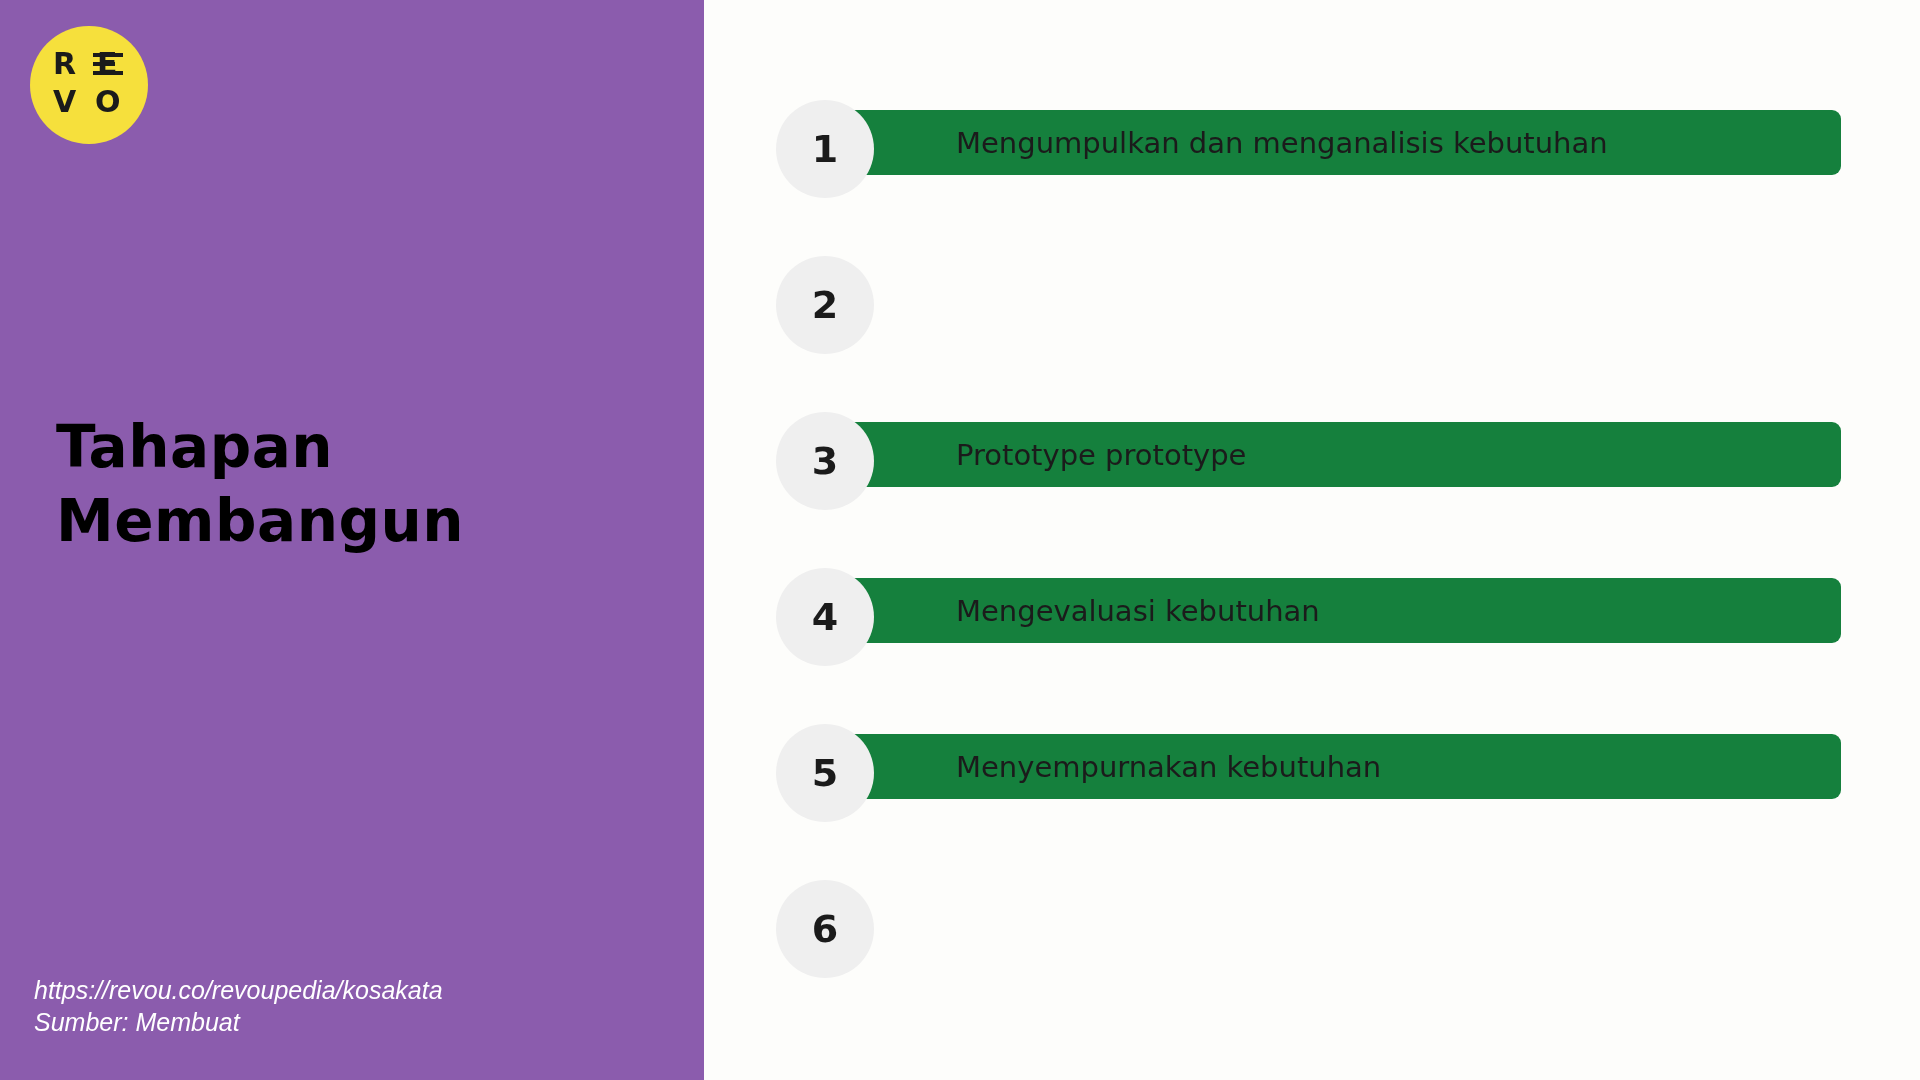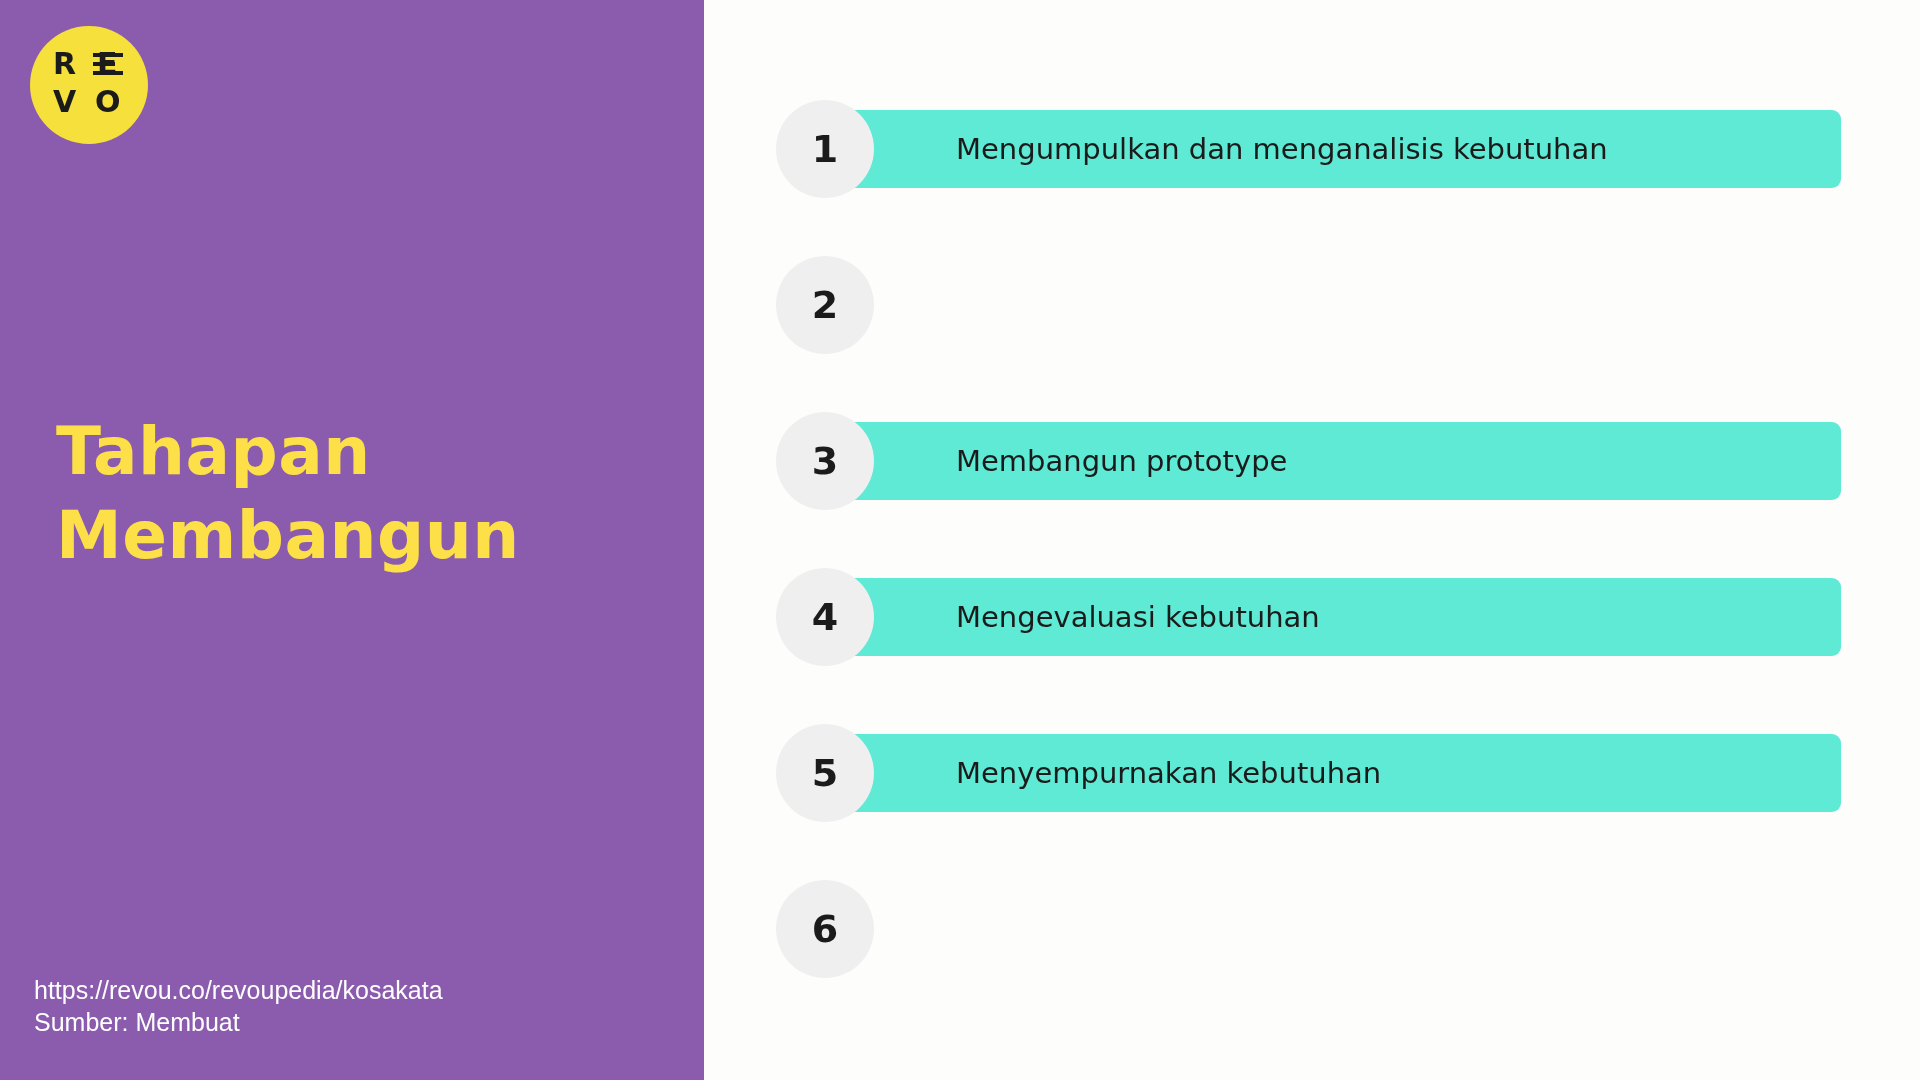--- a/index.html
+++ b/index.html
@@ -78,32 +78,33 @@
 
   .title-block {
     position: absolute;
     left: 56px;
     top: 410px;
     width: 620px;
   }
   .title-line {
     font-family: "DejaVu Sans", sans-serif;
     font-weight: 700;
-    font-size: 66px;
+    font-size: 58px;
     letter-spacing: 0.5px;
-    color: #fde047;
+    color: #000000;
     line-height: 1.28;
     white-space: nowrap;
   }
 
   .source-block {
     position: absolute;
     left: 34px;
     bottom: 42px;
     color: #ffffff;
+    font-style: italic;
     font-size: 25px;
     line-height: 1.28;
   }
 
   
   .right-panel {
     position: relative;
     flex: 1 1 auto;
     height: 1080px;
     background: #fdfdfb;
@@ -121,23 +122,23 @@
     margin-bottom: 58px;
     display: flex;
     align-items: center;
   }
   .step-row:last-child { margin-bottom: 0; }
 
   .step-bar {
     position: absolute;
     left: 60px;
     top: 10px;
-    height: 78px;
+    height: 65px;
     width: 1005px;
-    background: #5eead4;
+    background: #15803d;
     border-radius: 9px;
     display: flex;
     align-items: center;
   }
   .step-label {
     padding-left: 120px;
     font-size: 29px;
     color: #1b1b1b;
     font-family: "DejaVu Sans", sans-serif;
     font-weight: 400;
@@ -201,21 +202,21 @@
         </div>
         <div class="step-circle">1</div>
       </div>
 
       <div class="step-row">
         <div class="step-circle">2</div>
       </div>
 
       <div class="step-row">
         <div class="step-bar">
-          <span class="step-label">Membangun prototype</span>
+          <span class="step-label">Prototype prototype</span>
         </div>
         <div class="step-circle">3</div>
       </div>
 
       <div class="step-row">
         <div class="step-bar">
           <span class="step-label">Mengevaluasi kebutuhan</span>
         </div>
         <div class="step-circle">4</div>
       </div>

